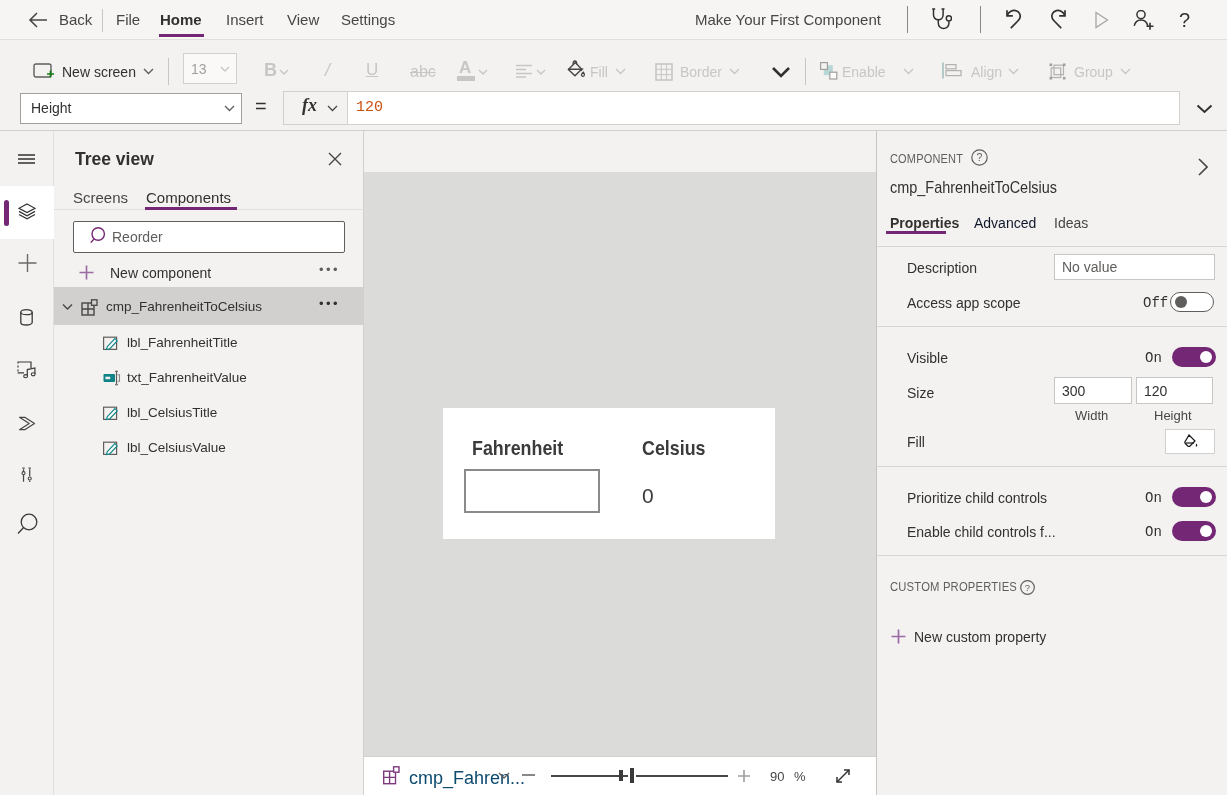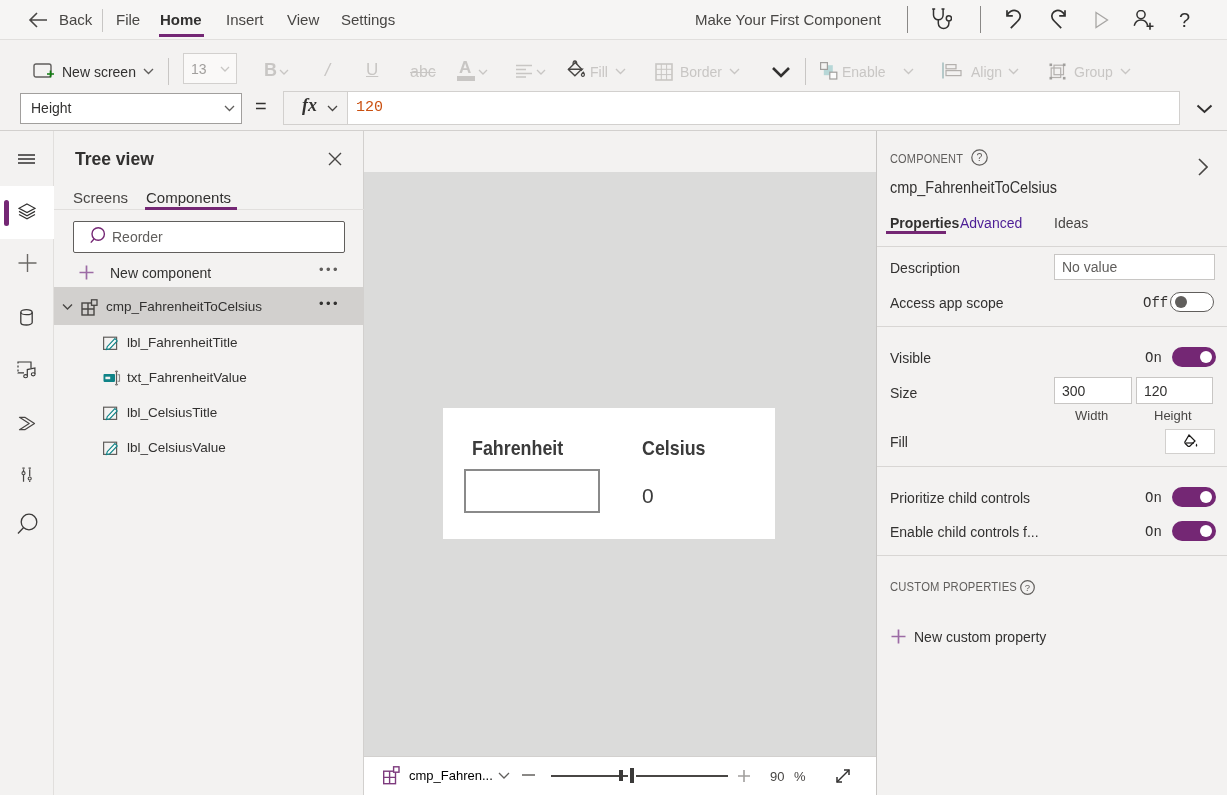--- a/index.html
+++ b/index.html
@@ -19,21 +19,21 @@
 #fbar { left:0; top:87px; width:1227px; height:44px; background:#f3f2f1; border-bottom:1px solid #d2d0ce; }
 
 #rail { left:0; top:131px; width:54px; height:664px; background:#f3f2f1; border-right:1px solid #e1dfdd; }
 
 #tree { left:54px; top:131px; width:310px; height:664px; background:#f3f2f1; border-right:1px solid #d2d0ce; }
 
 #canvas { left:364px; top:131px; width:581px; height:625px; background:#dbdbda;margin-top:41px; }
 #canvasbar { left:364px; top:756px; width:513px; height:39px; background:#ffffff; border-top:1px solid #d2d0ce; }
 
 #rpanel { left:876px; top:131px; width:351px; height:664px; background:#f3f2f1; border-left:1px solid #c8c6c4; }
-.rp-label { position:absolute; left:13px; font-size:14px; color:#323130; }
+.rp-label { position:absolute; left:30px; font-size:14px; color:#323130; }
 .rp-input { position:absolute; background:#fff; border:1px solid #c8c6c4; font-size:14px; }
 .divider { position:absolute; left:0; width:350px; height:1px; background:#d8d6d4; }
 .toggle-on { position:absolute; width:44px; height:20px; border-radius:10px; background:#742774; }
 .toggle-on:after { content:""; position:absolute; right:4px; top:4px; width:12px; height:12px; border-radius:50%; background:#fff; }
 .toggle-off { position:absolute; width:44px; height:20px; border-radius:10px; background:#fff; border:1px solid #605e5c; }
 .toggle-off:after { content:""; position:absolute; left:4px; top:3px; width:12px; height:12px; border-radius:50%; background:#605e5c; }
 .onoff { position:absolute; font-size:14px; color:#323130;font-family:Liberation Mono, monospace; }
 </style>
 </head>
 <body>
@@ -316,21 +316,21 @@
     <div class="abs" style="left:21px;top:61px;width:136px;height:44px;background:#fff;border:2px solid #8a8a8a"></div>
     <div class="abs" style="left:199px;top:76px;font-size:21px;color:#3b3b3b">0</div>
   </div>
 </div>
 <div id="canvasbar" class="abs">
   <svg class="abs" style="left:19px;top:9px" width="17" height="19" viewBox="0 0 17 19">
     <rect x="0.7" y="5.2" width="11.8" height="12.5" stroke="#7d3a7d" stroke-width="1.4" fill="none"></rect>
     <path d="M6.6 5.2 v12.5 M0.7 11.4 h11.8" stroke="#7d3a7d" stroke-width="1.4"></path>
     <rect x="10.6" y="0.8" width="5.4" height="5.4" fill="#fff" stroke="#7d3a7d" stroke-width="1.4"></rect>
   </svg>
-  <div class="abs" style="left:45px;top:11px;font-size:13px;color:#000000">cmp_Fahren...</div>
+  <div class="abs" style="left:45px;top:11px;font-size:18px;color:#0c4a6e">cmp_Fahren...</div>
   <svg class="abs" style="left:134px;top:15px" width="12" height="8" viewBox="0 0 12 8">
       <path d="M1 1 L6 6 L11 1" stroke="#605e5c" stroke-width="1.3" fill="none"></path>
     </svg>
   <div class="abs" style="left:158px;top:17px;width:13px;height:2px;background:#8a8886"></div>
   <div class="abs" style="left:187px;top:18px;width:177px;height:2px;background:#484644"></div>
   <div class="abs" style="left:255px;top:13px;width:4px;height:11px;background:#3b3a39"></div>
   <div class="abs" style="left:264px;top:10px;width:8px;height:17px;background:#fff"></div>
   <div class="abs" style="left:266px;top:11px;width:4px;height:15px;background:#3b3a39"></div>
   <svg class="abs" style="left:373px;top:12px" width="14" height="14" viewBox="0 0 14 14">
       <path d="M7 1 v12 M1 7 h12" stroke="#a19f9d" stroke-width="1.6"></path>
@@ -347,21 +347,21 @@
   <div class="abs" style="left:13px;top:21px;font-size:12.5px;color:#605e5c;letter-spacing:0.2px;transform:scaleX(0.88);transform-origin:0 0">COMPONENT</div>
   <svg class="abs" style="left:94px;top:18px" width="17" height="17" viewBox="0 0 17 17">
     <circle cx="8.5" cy="8.5" r="7.7" stroke="#605e5c" stroke-width="1.2" fill="none"></circle>
     <text x="8.5" y="12.3" font-size="10.5" fill="#605e5c" text-anchor="middle" font-family="Liberation Sans">?</text>
   </svg>
   <svg class="abs" style="left:321px;top:27px" width="10" height="18" viewBox="0 0 10 18">
       <path d="M1 1 L9 9 L1 17" stroke="#484644" stroke-width="1.6" fill="none"></path>
     </svg>
   <div class="abs" style="left:13px;top:47px;font-size:17px;color:#323130;transform:scaleX(0.85);transform-origin:0 0">cmp_FahrenheitToCelsius</div>
   <div class="abs" style="left:13px;top:84px;font-size:14px;font-weight:bold;color:#323130">Properties</div>
-  <div class="abs" style="left:83px;top:84px;font-size:14px;color:#4c1d95">Advanced</div>
+  <div class="abs" style="left:97px;top:84px;font-size:14px;color:#0f172a">Advanced</div>
   <div class="abs" style="left:177px;top:84px;font-size:14px;color:#484644">Ideas</div>
   <div class="abs" style="left:9px;top:100px;width:60px;height:3px;background:#742774"></div>
   <div class="divider" style="top:115px"></div>
 
   <div class="rp-label" style="top:129px">Description</div>
   <div class="rp-input" style="left:177px;top:123px;width:161px;height:26px"></div>
   <div class="abs" style="left:185px;top:128px;font-size:14px;color:#605e5c">No value</div>
   <div class="rp-label" style="top:164px">Access app scope</div>
   <div class="onoff" style="left:266px;top:164px">Off</div>
   <div class="toggle-off" style="left:293px;top:161px"></div>

